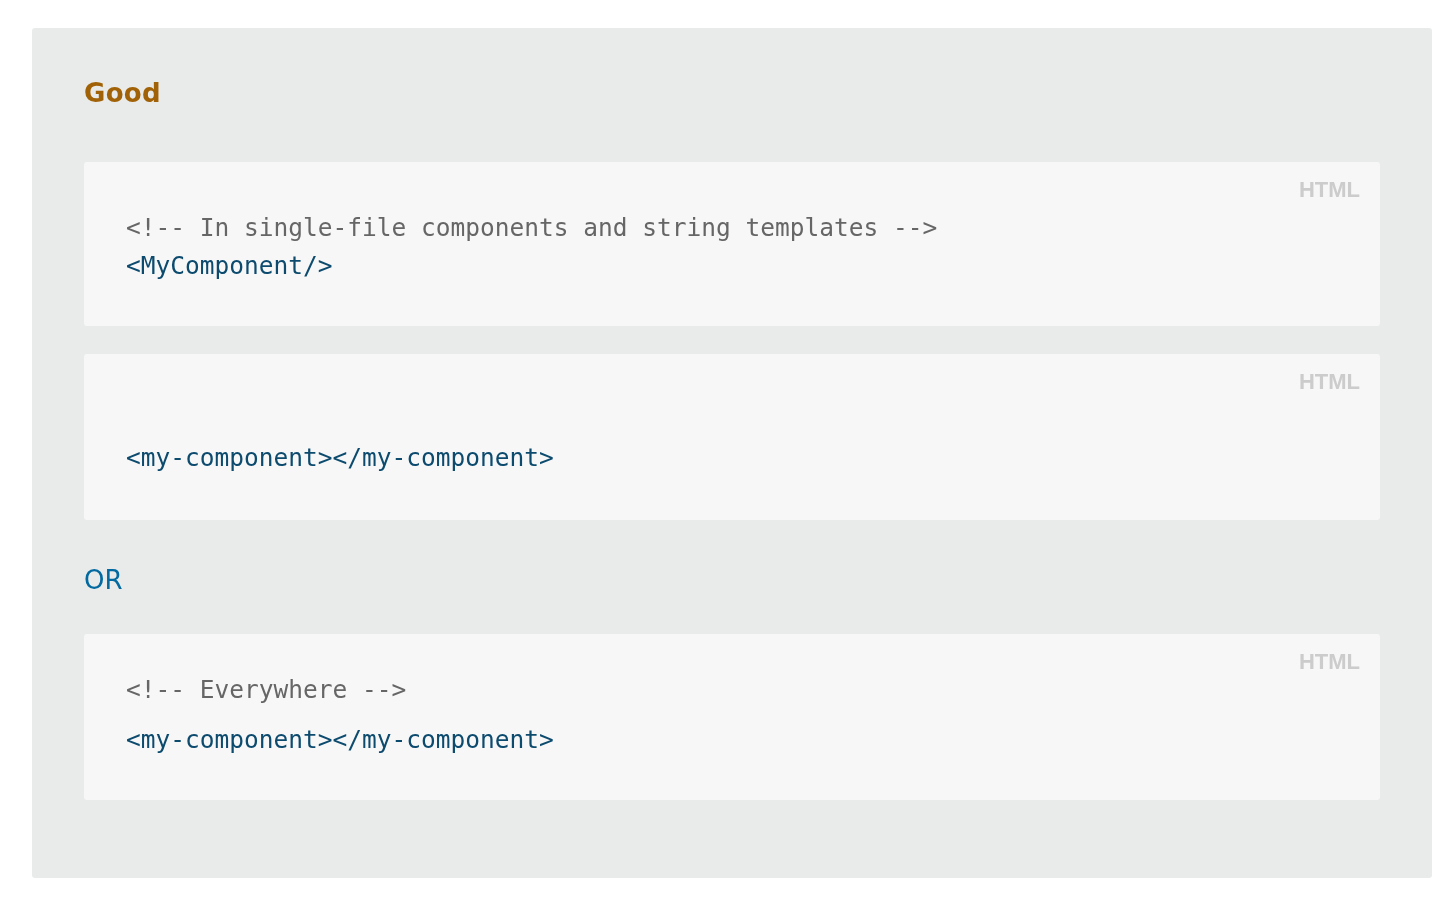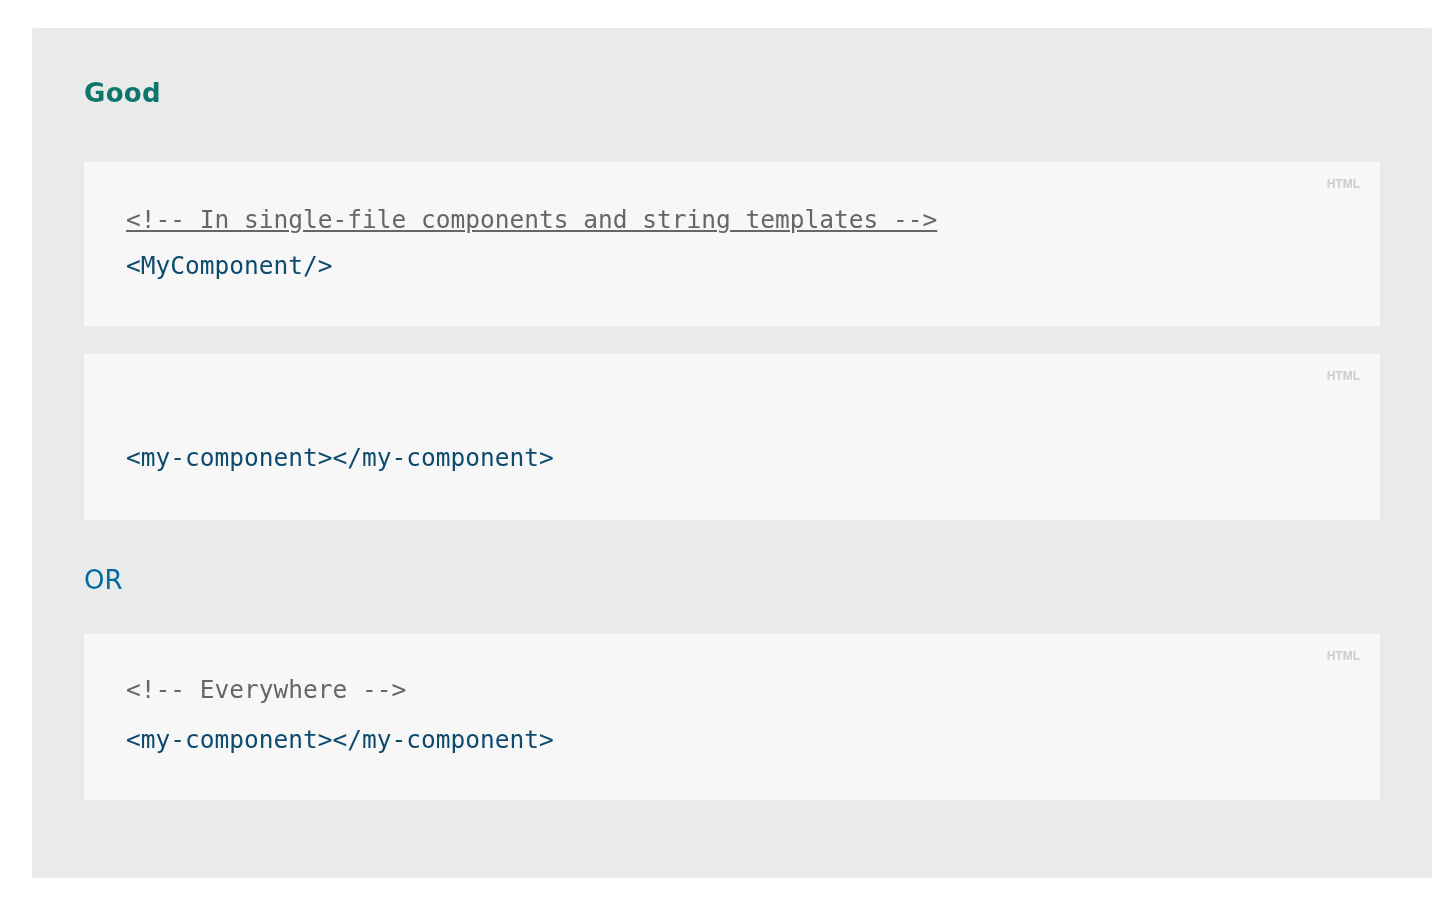--- a/index.html
+++ b/index.html
@@ -4,51 +4,51 @@
   <style>
     html, body { margin: 0; padding: 0; background: #ffffff; }
     body { width: 1452px; height: 902px; position: relative; overflow: hidden; }
     .panel {
       position: absolute; left: 32px; top: 28px; width: 1400px; height: 850px;
       background: #e9ebea; border-radius: 3px;
     }
     .heading {
       position: absolute; left: 52px; top: 50px;
       font-family: "DejaVu Sans", sans-serif; font-weight: bold; font-size: 26px;
-      color: #0f766e; letter-spacing: 0.3px;
+      color: #a16207; letter-spacing: 0.3px;
     }
     .or-text {
       position: absolute; left: 52px; top: 537px;
       font-family: "DejaVu Sans", sans-serif; font-size: 26px; color: #0369a1;
     }
     .code-block {
       position: absolute; left: 52px; width: 1296px;
       background: #f7f7f7; border-radius: 3px;
     }
     .lang {
       position: absolute; right: 20px; top: 15px;
-      font-family: "Liberation Sans", sans-serif; font-weight: bold; font-size: 12px;
+      font-family: "Liberation Sans", sans-serif; font-weight: bold; font-size: 22px;
       color: #cccccc;
     }
     .line {
       position: absolute; left: 42px;
       font-family: "DejaVu Sans Mono", monospace; font-size: 24.5px; white-space: pre;
     }
     .comment { color: #666666; }
     .tag { color: #0c4a6e; }
   </style>
 </head>
 <body>
 
 <div class="panel">
   <div class="heading">Good</div>
 
   <div class="code-block" style="top:134px;height:164px;">
     <span class="lang">HTML</span>
-    <span class="line comment" style="top:43px;text-decoration:underline;">&lt;!-- In single-file components and string templates --&gt;</span>
+    <span class="line comment" style="top:51px;">&lt;!-- In single-file components and string templates --&gt;</span>
     <span class="line tag" style="top:89px;">&lt;MyComponent/&gt;</span>
   </div>
 
   <div class="code-block" style="top:326px;height:166px;">
     <span class="lang">HTML</span>
     <span class="line tag" style="top:89px;">&lt;my-component&gt;&lt;/my-component&gt;</span>
   </div>
 
   <div class="or-text">OR</div>
 

